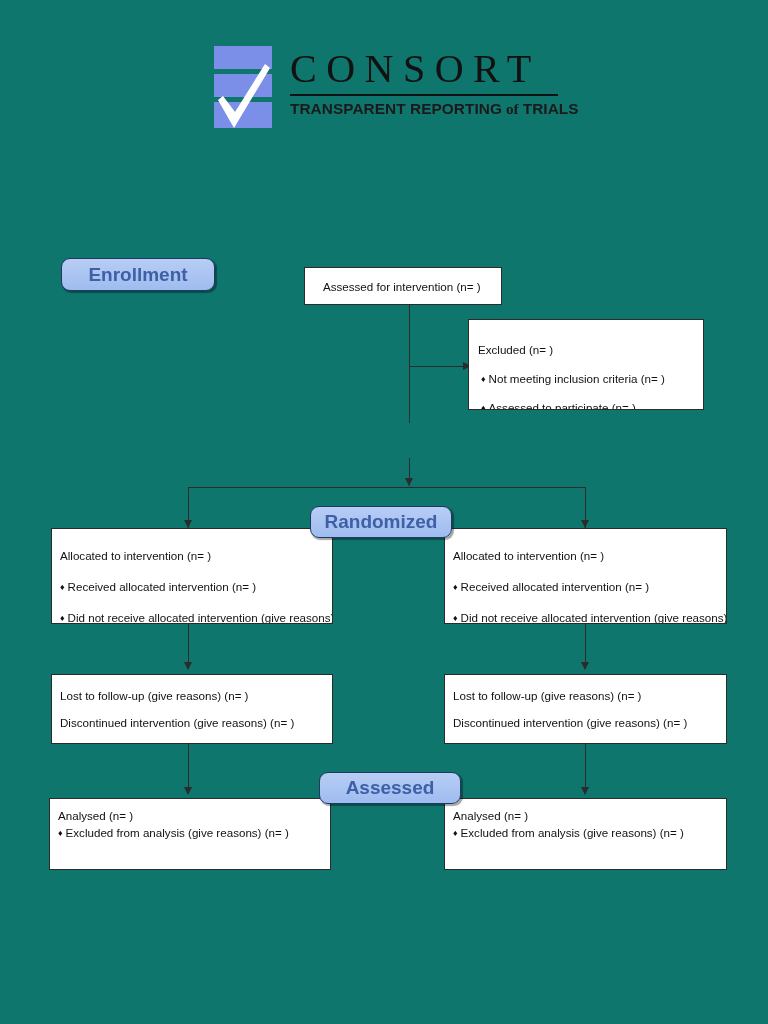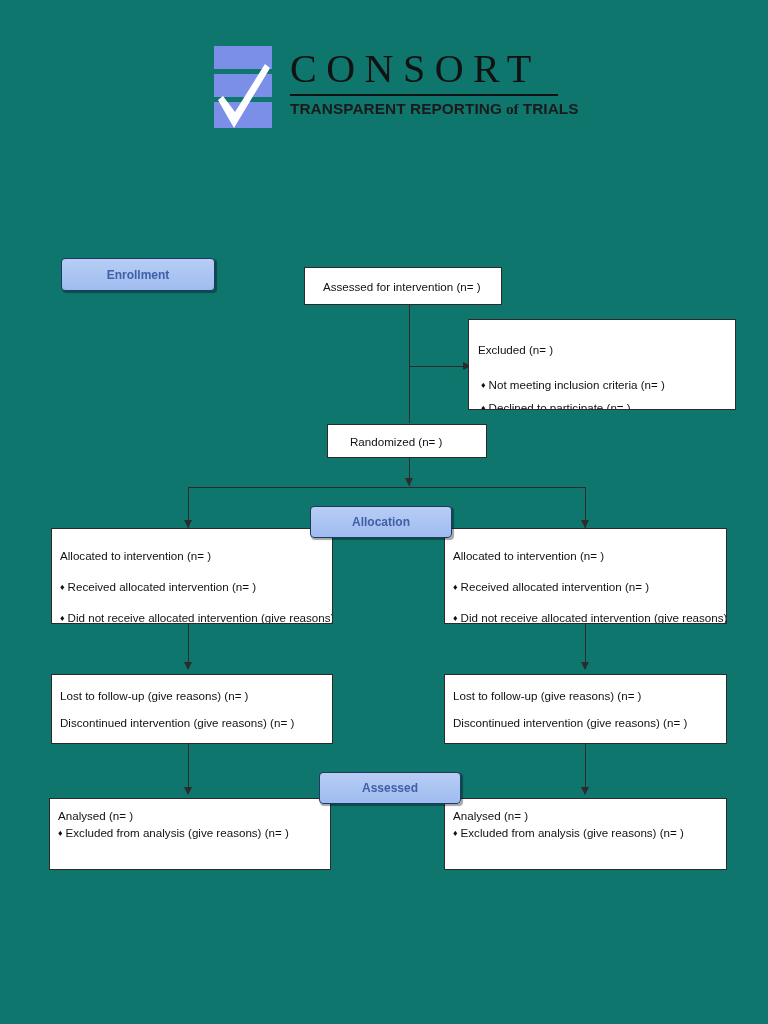--- a/index.html
+++ b/index.html
@@ -79,23 +79,23 @@
     color: #000000;
     letter-spacing: 0.2px;
   }
 
   
   .pill {
     position: absolute;
     box-sizing: border-box;
     background: linear-gradient(#b7cdf4, #9fbcf0);
     border: 1.4px solid #1f3864;
-    border-radius: 4px;
+    border-radius: 9px;
     color: #3f5fa6;
-    font-size: 12px;
+    font-size: 19px;
     font-weight: bold;
     display: flex;
     align-items: center;
     justify-content: center;
     box-shadow: 1.5px 1.5px 1px rgba(0,0,0,0.35);
     z-index: 30;
   }
 
   
   .box {
@@ -180,41 +180,38 @@
 
   <div class="box" style="left:304px; top:267px; width:198px; height:38px;">
     <div class="line" style="position:absolute; left:18px; top:11px;">Assessed for intervention (n=  )</div>
   </div>
 
   <div class="vline" style="left:409px; top:305px; height:118px;"></div>
 
   <div class="hline" style="left:409px; top:366px; width:58px;"></div>
   <div class="arrow-right" style="left:463px; top:361.6px;"></div>
 
-  <div class="box" style="left:468px; top:319px; width:268px; height:91px;">
+  <div class="box" style="left:468px; top:319px; width:236px; height:91px;">
     <div class="line" style="position:absolute; left:9px; top:22px;">Excluded  (n=  )</div>
-    <div class="bullet-line" style="position:absolute; left:12px; top:51px;margin-top:6px;"><span class="dia">♦</span><span>Not meeting inclusion criteria (n=  )</span></div>
-    <div class="bullet-line" style="position:absolute; left:12px; top:80px;"><span class="dia">♦</span><span>Declined to participate (n=  )</span></div>
-  </div>
-
-  <div class="box" style="left:327px; top:424px; width:160px; height:34px;">
-    <div class="line" style="position:absolute; left:22px; top:9px;">Randomized (n=  )</div>
-  </div>
+    <div class="bullet-line" style="position:absolute; left:12px; top:51px;"><span class="dia">♦</span><span>Not meeting inclusion criteria (n=  )</span></div>
+    <div class="bullet-line" style="position:absolute; left:12px; top:80px;"><span class="dia">♦</span><span>Assessed to participate (n=  )</span></div>
+  </div>
+
 
   <div class="vline" style="left:409px; top:458px; height:28px;"></div>
   <div class="arrow-down" style="left:404.6px; top:478px;"></div>
 
   <div class="hline" style="left:188px; top:487px; width:398px;"></div>
   <div class="vline" style="left:188px; top:487px; height:41px;"></div>
   <div class="arrow-down" style="left:183.6px; top:520px;"></div>
   <div class="vline" style="left:585px; top:487px; height:41px;"></div>
   <div class="arrow-down" style="left:580.6px; top:520px;"></div>
 
   <div class="pill" style="left:310px; top:506px; width:142px; height:32px;">
-    <span>Allocation</span>
+    <span>Randomized</span>
   </div>
 
   <div class="box" style="left:51px; top:528px; width:282px; height:96px;">
     <div class="line" style="position:absolute; left:8px; top:19px;">Allocated to intervention (n=  )</div>
     <div class="bullet-line" style="position:absolute; left:8px; top:50px;"><span class="dia">♦</span><span>Received allocated intervention (n=  )</span></div>
     <div class="bullet-line" style="position:absolute; left:8px; top:81px;"><span class="dia">♦</span><span>Did not receive allocated intervention (give reasons) (n=  )</span></div>
   </div>
 
   <div class="box" style="left:444px; top:528px; width:283px; height:96px;">
     <div class="line" style="position:absolute; left:8px; top:19px;">Allocated to intervention (n=  )</div>

